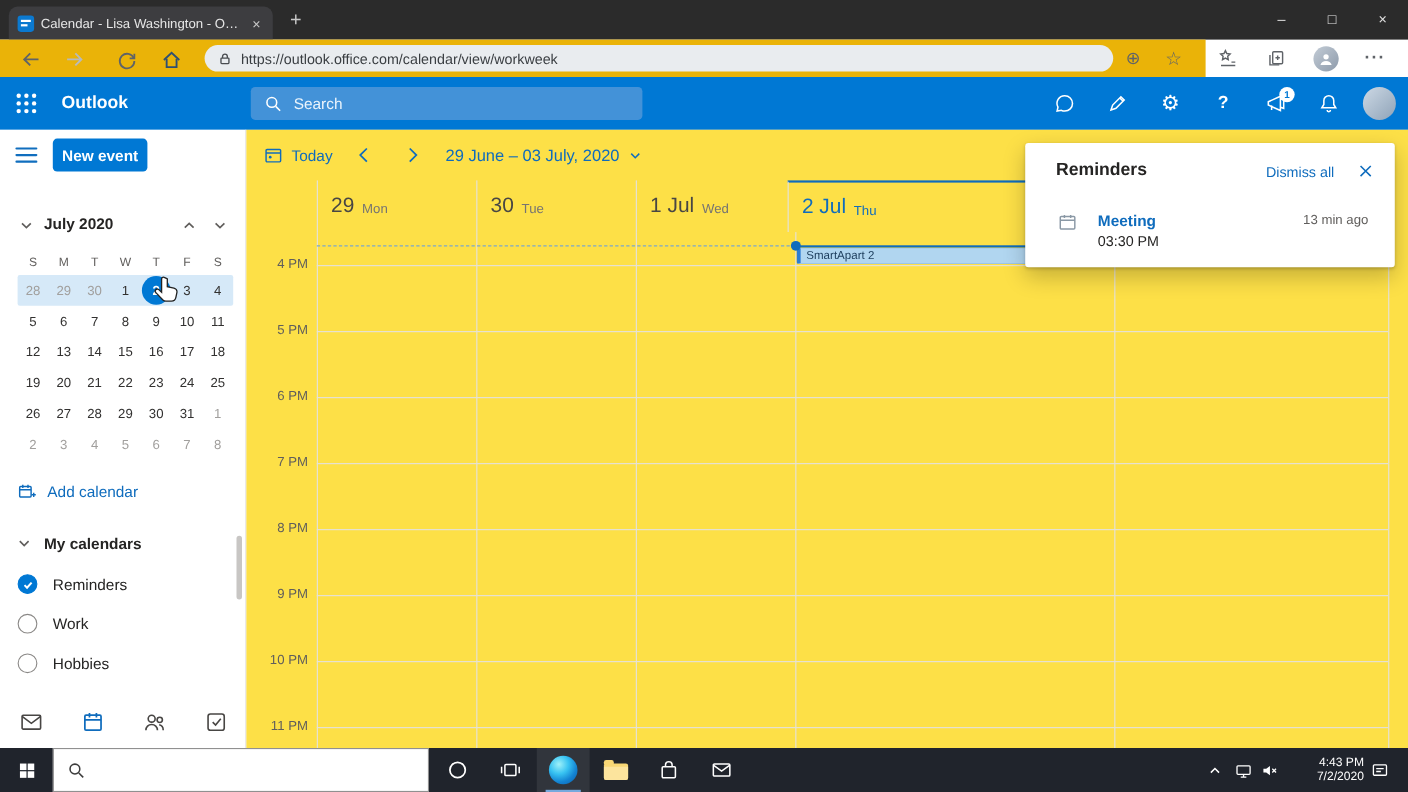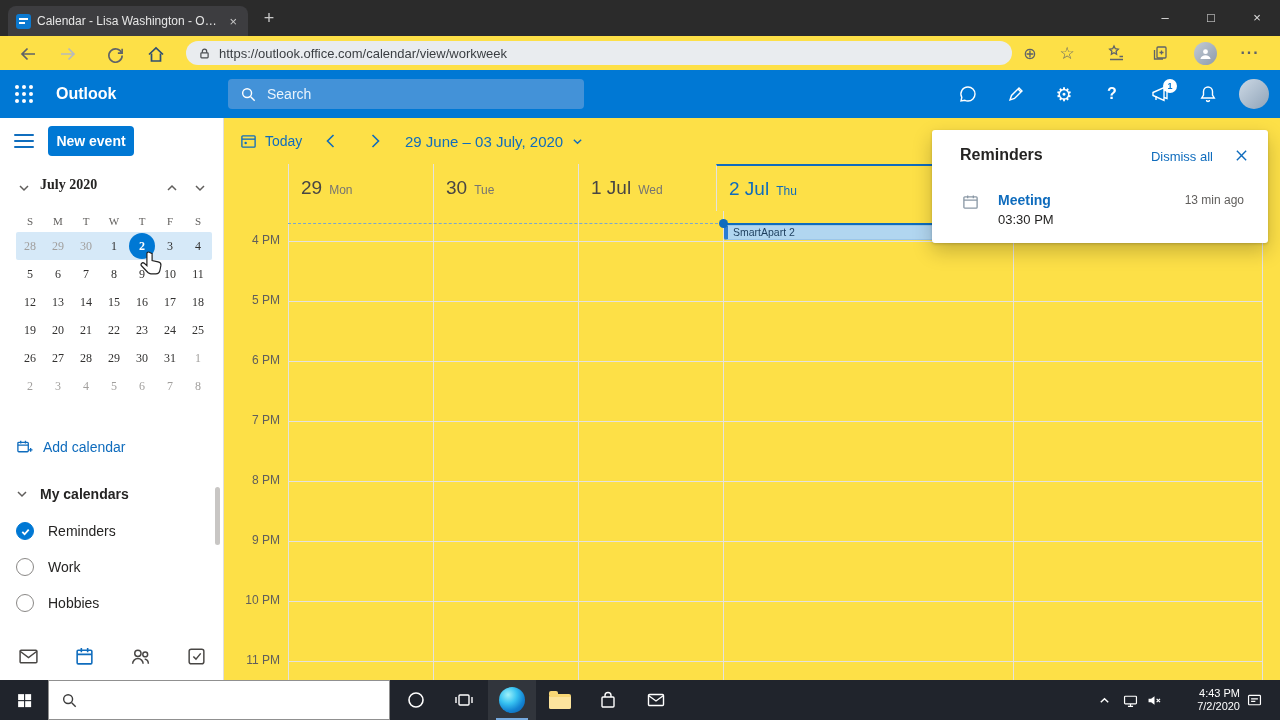--- a/index.html
+++ b/index.html
@@ -15,21 +15,21 @@
   .favicon::after{content:"";position:absolute;left:3px;top:4px;right:3px;height:2px;background:#fff;}
   .favicon::before{content:"";position:absolute;left:3px;top:8px;width:6px;height:2px;background:#fff;}
   .tab-title{flex:1;font-size:12px;margin:0 6px;white-space:nowrap;overflow:hidden;text-overflow:ellipsis;}
   .tab-close{font-size:13px;color:#c8c8c8;padding:0 3px;}
   .newtab{position:absolute;left:258px;top:7px;width:22px;height:22px;color:#c8c8c8;font-size:18px;
           text-align:center;line-height:22px;}
   .win-controls{position:absolute;right:0;top:0;display:flex;}
   .winbtn{width:46px;height:34px;color:#e0e0e0;font-size:13px;display:flex;align-items:center;justify-content:center;}
 
   
-  #btoolbar{position:absolute;left:0;top:36px;width:1280px;height:34px;background:#fde047;}
+  #btoolbar{position:absolute;left:0;top:36px;width:1096px;height:34px;background:#eab308;}
   .navic{position:absolute;top:7px;width:22px;height:22px;display:flex;align-items:center;justify-content:center;}
   .addr{position:absolute;left:186px;top:5px;width:826px;height:24px;background:#e9ecef;border-radius:12px;
         display:flex;align-items:center;padding:0 12px;}
   .url{font-size:13px;color:#3a3e42;margin-left:8px;white-space:nowrap;}
   .tbic{position:absolute;top:6px;width:24px;height:22px;display:flex;align-items:center;justify-content:center;
         color:#5f6368;font-size:16px;}
   .tb-avatar{position:absolute;left:1194px;top:6px;width:23px;height:23px;border-radius:50%;
              background:linear-gradient(135deg,#c3ccd6,#8d9aaa);display:flex;align-items:center;justify-content:center;}
 
   
@@ -49,21 +49,21 @@
          font-size:9px;font-weight:700;text-align:center;line-height:14px;}
   .o-avatar{position:absolute;left:1239px;top:9px;width:30px;height:30px;border-radius:50%;
             background:linear-gradient(135deg,#cdd9e5 0%,#8fa3b8 100%);}
 
   
   #sidebar{position:absolute;left:0;top:118px;width:224px;height:562px;background:#fff;border-right:1px solid #e1dfdd;}
   .burger{position:absolute;left:14px;top:16px;width:20px;height:14px;}
   .burger span{position:absolute;left:0;width:20px;height:2px;background:#106ebe;border-radius:1px;}
   .newevent{position:absolute;left:48px;top:8px;width:86px;height:30px;background:#0078d4;color:#fff;border:none;
             border-radius:4px;font-size:14px;font-weight:700;font-family:inherit;}
-  .mc{position:absolute;left:8px;top:54px;width:204px;font-family:Liberation Serif, serif;}
+  .mc{position:absolute;left:8px;top:72px;width:204px;}
   .mc-head{position:relative;height:28px;}
   .mc-collapse{position:absolute;left:10px;top:8px;}
   .mc-month{position:absolute;left:32px;top:5px;font-size:14px;font-weight:700;color:#252423;}
   .mc-up{position:absolute;right:34px;top:8px;}
   .mc-down{position:absolute;right:6px;top:8px;}
   .mc-wd{display:grid;grid-template-columns:repeat(7,28px);margin-left:8px;margin-top:10px;}
   .mc-wd span{height:22px;line-height:22px;text-align:center;font-size:11px;color:#605e5c;}
   .mc-week{display:grid;grid-template-columns:repeat(7,28px);margin-left:8px;height:28px;place-items:center;}
   .mc-week.hl{background:#d6e9f8;border-radius:2px;}
   .mc-d{width:26px;height:26px;line-height:26px;text-align:center;font-size:12px;color:#323130;border-radius:50%;}

